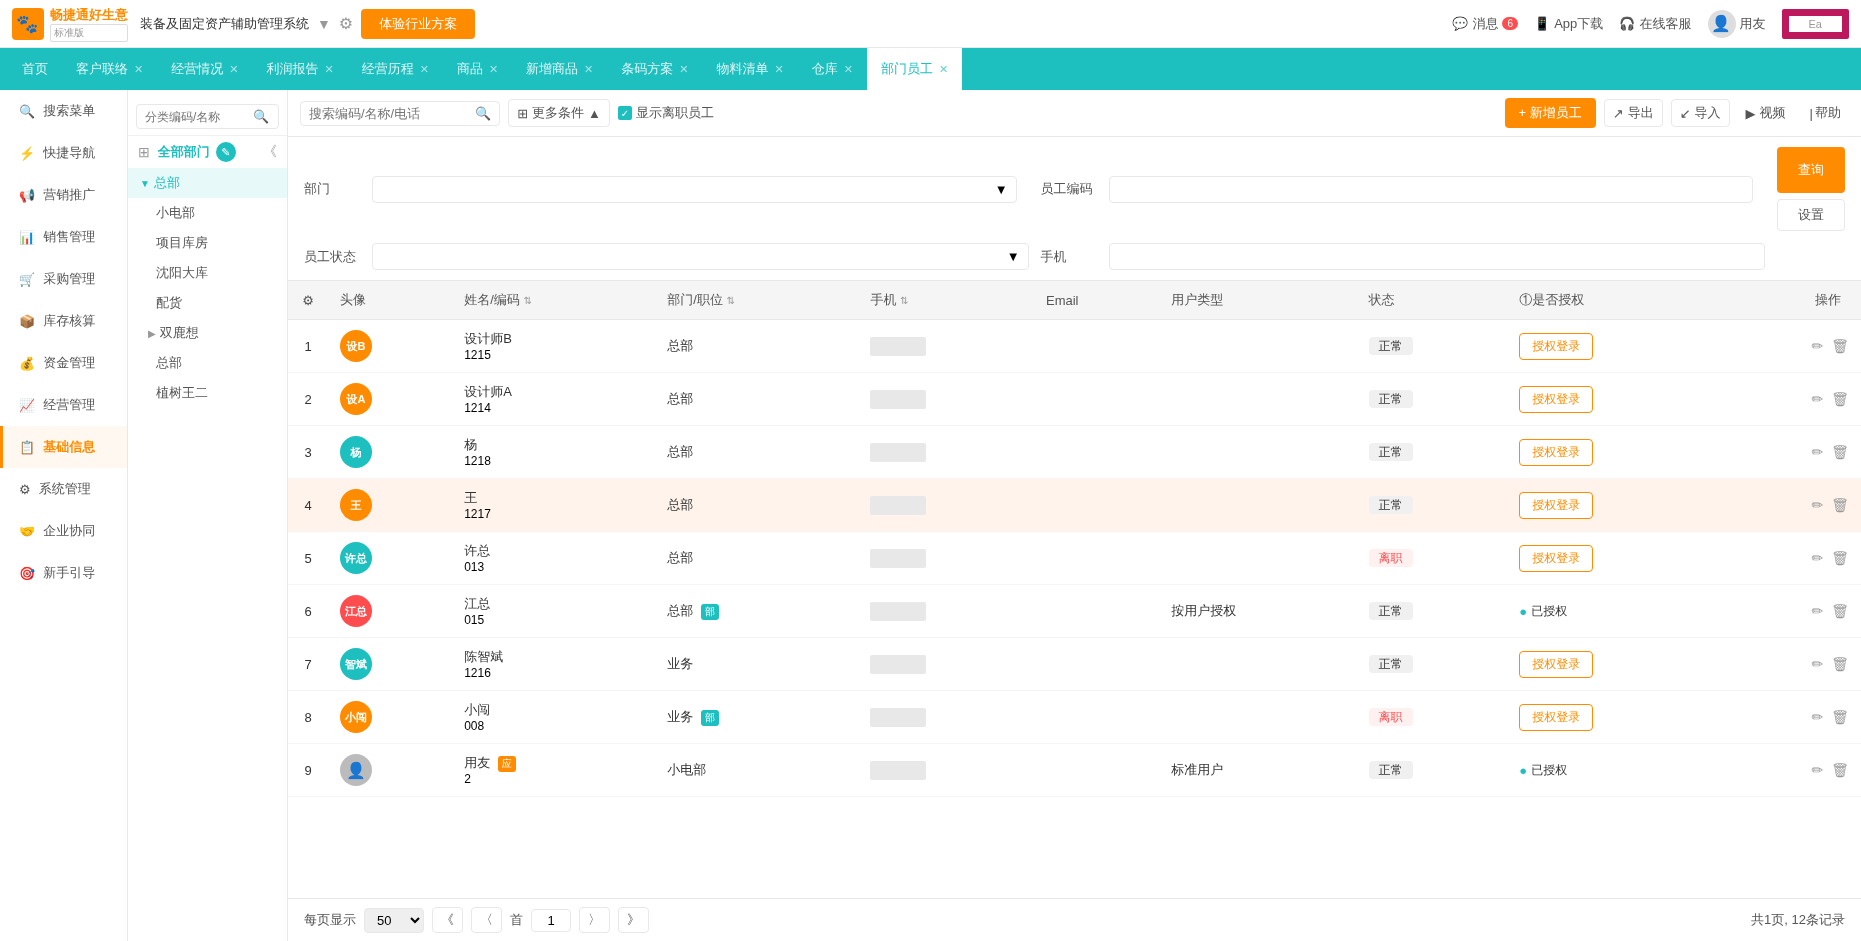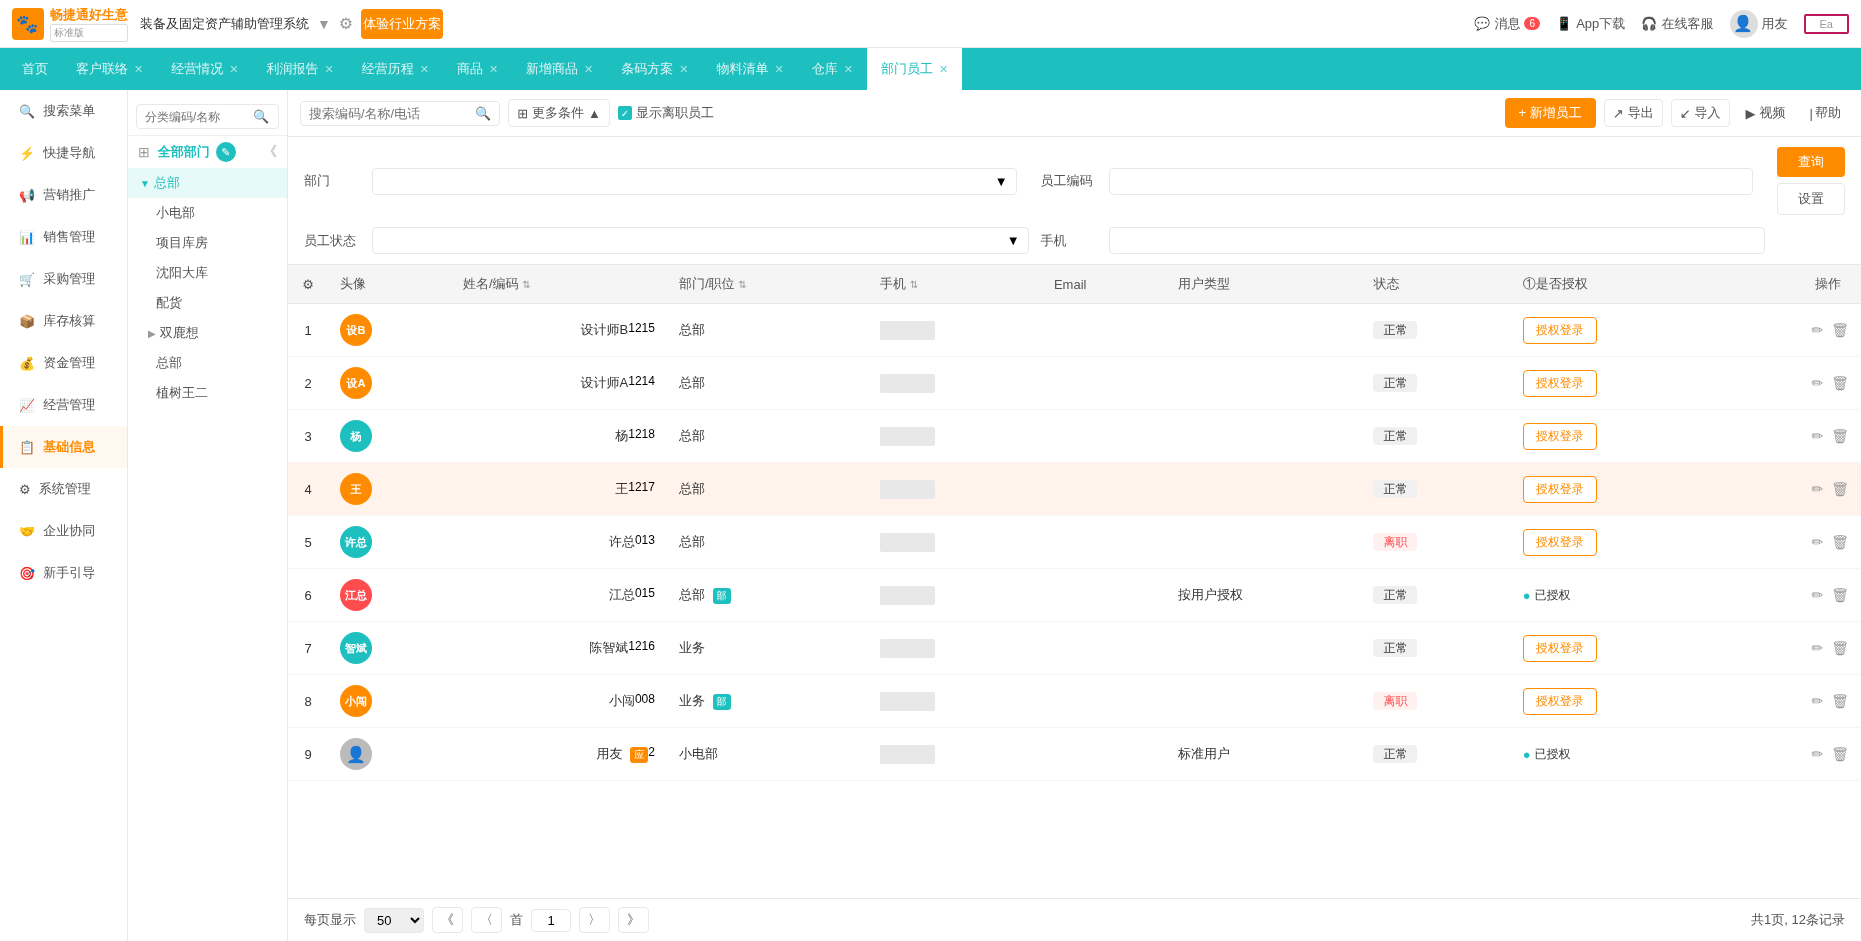--- a/index.html
+++ b/index.html
@@ -3,21 +3,21 @@
   <meta charset="utf-8">
   <style>
     * { box-sizing: border-box; margin: 0; padding: 0; font-family: 'Microsoft YaHei', Arial, sans-serif; font-size: 13px; }
     body { background: #f5f5f5; display: flex; flex-direction: column; height: 100vh; overflow: hidden; }
 
     
     .top-bar { background: #fff; height: 48px; display: flex; align-items: center; padding: 0 12px; border-bottom: 1px solid #e8e8e8; gap: 8px; }
     .logo-area { display: flex; align-items: center; gap: 6px; min-width: 120px; }
     .logo-icon { width: 32px; height: 32px; background: #ff8c00; border-radius: 4px; display: flex; align-items: center; justify-content: center; color: white; font-size: 18px; }
     .logo-tag { font-size: 10px; color: #999; border: 1px solid #ddd; padding: 1px 3px; border-radius: 2px; }
-    .try-btn { background: #ff8c00; color: white; border: none; padding: 6px 2px; border-radius: 4px; cursor: pointer; font-size: 13px; }
+    .try-btn { background: #ff8c00; color: white; border: none; padding: 6px 18px; border-radius: 4px; cursor: pointer; font-size: 13px; }
     .top-right { display: flex; align-items: center; gap: 16px; margin-left: auto; }
     .top-right-item { display: flex; align-items: center; gap: 4px; color: #555; cursor: pointer; font-size: 13px; }
     .badge { background: #ff4d4f; color: white; border-radius: 10px; font-size: 10px; padding: 1px 5px; }
     .avatar { width: 28px; height: 28px; border-radius: 50%; background: #ddd; display: flex; align-items: center; justify-content: center; color: #999; }
 
     
     .nav-tabs { background: #1ebfbf; height: 42px; display: flex; align-items: center; padding: 0 8px; gap: 0; overflow: hidden; }
     .nav-tab { color: rgba(255,255,255,0.85); padding: 0 14px; height: 42px; display: flex; align-items: center; cursor: pointer; font-size: 13px; white-space: nowrap; position: relative; text-align: center; }
     .nav-tab.active { background: #fff; color: #1ebfbf; }
     .nav-tab .close-x { margin-left: 6px; font-size: 11px; opacity: 0.7; }
@@ -55,32 +55,32 @@
     .btn-view { display: flex; align-items: center; gap: 4px; color: #555; cursor: pointer; padding: 4px 8px; font-size: 13px; }
     .btn-more { display: flex; align-items: center; gap: 2px; color: #555; cursor: pointer; padding: 4px 8px; font-size: 13px; }
 
     
     .filter-form { background: #fff; padding: 10px 16px; border-bottom: 1px solid #e8e8e8; display: flex; flex-wrap: wrap; gap: 12px 24px; align-items: flex-start; }
     .filter-field { display: flex; align-items: center; gap: 8px; flex: 1; }
     .filter-label { color: #555; font-size: 13px; white-space: nowrap; min-width: 60px; }
     .filter-input { flex: 1; border: 1px solid #e8e8e8; border-radius: 4px; padding: 5px 8px; font-size: 13px; }
     .filter-select { flex: 1; border: 1px solid #e8e8e8; border-radius: 4px; padding: 5px 8px; font-size: 13px; background: #fff; display: flex; align-items: center; justify-content: space-between; cursor: pointer; }
     .filter-actions { display: flex; flex-direction: column; gap: 6px; margin-left: auto; }
-    .btn-search { background: #ff8c00; color: white; border: none; padding: 6px 20px; border-radius: 4px; cursor: pointer; font-size: 13px; }
+    .btn-search { background: #ff8c00; color: white; border: none; padding: 14px 20px; border-radius: 4px; cursor: pointer; font-size: 13px; }
     .btn-reset { background: #fff; color: #555; border: 1px solid #e8e8e8; padding: 6px 20px; border-radius: 4px; cursor: pointer; font-size: 13px; }
 
     
     .table-container { flex: 1; overflow-y: auto; background: #fff; }
     table { width: 100%; border-collapse: collapse; }
     thead tr { background: #f5f5f5; border-bottom: 1px solid #e8e8e8; }
     thead th { padding: 10px 12px; text-align: left; color: #555; font-weight: normal; font-size: 13px; white-space: nowrap; }
     tbody tr { border-bottom: 1px solid #f5f5f5; }
     tbody tr.highlight { background: #fff3eb; }
     tbody td { padding: 10px 12px; color: #333; font-size: 13px; vertical-align: middle; }
-    .name-code { display: flex; flex-direction: row; justify-content: flex-end; }
+    .name-code { display: flex; flex-direction: column; }
     .name-code .name { color: #333; font-size: 13px; }
     .name-code .code { color: #000000; font-size: 12px; }
     .status-normal { color: #333; background: #f0f0f0; padding: 2px 10px; border-radius: 4px; font-size: 12px; }
     .status-resign { color: #ff4d4f; background: #fff1f0; padding: 2px 10px; border-radius: 4px; font-size: 12px; }
     .auth-btn { border: 1px solid #ff8c00; color: #ff8c00; background: white; padding: 4px 12px; border-radius: 4px; cursor: pointer; font-size: 12px; }
     .auth-granted { color: #333; font-size: 12px; display: flex; align-items: center; gap: 4px; }
     .auth-granted .dot { color: #1ebfbf; }
     .action-btns { display: flex; gap: 8px; }
     .action-edit { color: #999; cursor: pointer; font-size: 14px; }
     .action-delete { color: #999; cursor: pointer; font-size: 14px; }
@@ -123,21 +123,21 @@
     <div class="top-right-item">
       <span>🎧</span>
       <span>在线客服</span>
     </div>
     <div class="top-right-item">
       <div class="avatar">
         <span style="color:#999;font-size:16px;">👤</span>
       </div>
       <span>用友</span>
     </div>
-    <span style="color:#999;font-size:11px;border:2px solid #be185d;padding:2px 14px;border-radius:2px;">Ea</span>
+    <span style="color:#999;font-size:11px;border:7px solid #be185d;padding:2px 20px;border-radius:2px;">Ea</span>
   </div>
 </div>
 
 <div class="nav-tabs">
   <div class="nav-tab">
       <span>首页</span>
     </div>
   <div class="nav-tab">
       <span>客户联络</span>
       <span class="close-x">✕</span>

